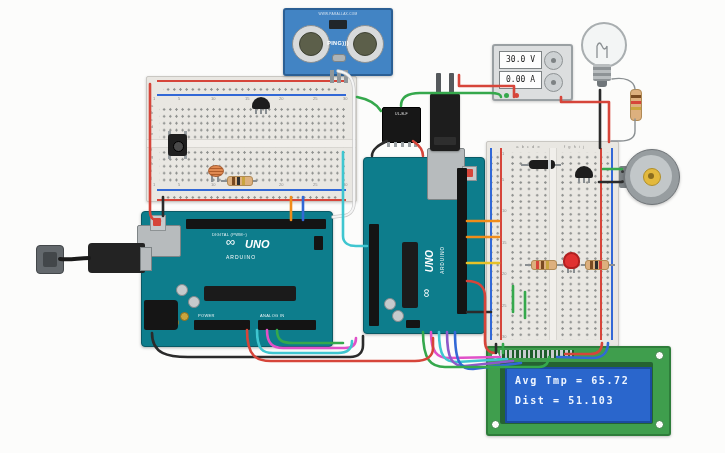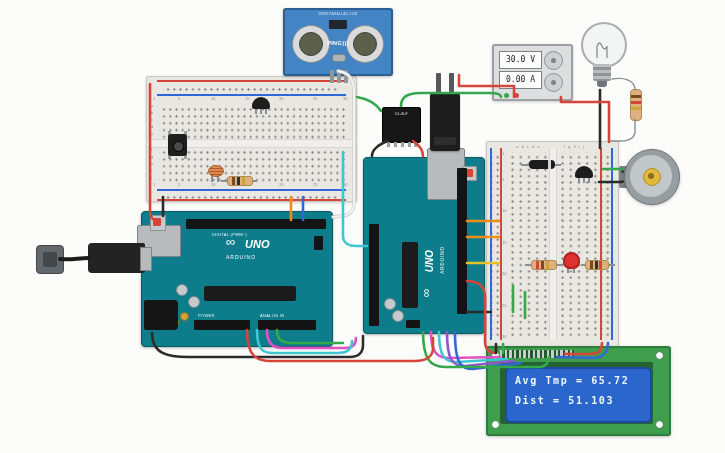--- a/index.html
+++ b/index.html
@@ -70,21 +70,21 @@
   .mmid{left:6px;top:6px;width:42px;height:42px;border-radius:50%;background:#c2c7c9;}
   .mhub{left:19px;top:19px;width:16px;height:16px;border-radius:50%;background:#e3b93d;border:1px solid #b08f2a;}
   .mdot{left:24px;top:24px;width:6px;height:6px;border-radius:50%;background:#8a6d1f;}
   .mtab{left:-5px;top:17px;width:10px;height:22px;background:#7b8184;border-radius:2px;}
 
   .lcd{left:486px;top:346px;width:181px;height:86px;background:#3f9e4d;border:2px solid #2e7d3a;border-radius:3px;box-shadow:0 1px 3px rgba(0,0,0,.25);}
   .lcdhole{width:7px;height:7px;border-radius:50%;background:#fcfcfb;border:1px solid #2e7d3a;}
   .lcdpins{left:12px;top:2px;width:74px;height:8px;
            background:repeating-linear-gradient(90deg,#c9cdd0 0 2.4px,#1d5c2b 2.4px 4.65px);}
   .lcdbezel{left:12px;top:14px;width:153px;height:62px;background:#256332;border-radius:2px;}
-  .lcdscreen{left:17px;top:19px;width:143px;height:52px;background:#2a66cc;border:2px solid #1b4aa0;border-radius:6px;}
+  .lcdscreen{left:17px;top:19px;width:143px;height:52px;background:#2a66cc;border:2px solid #1b4aa0;border-radius:1px;}
   .lcdline{left:8px;font-family:"DejaVu Sans Mono",monospace;font-weight:bold;font-size:10px;
            color:#eef5ff;letter-spacing:1.6px;white-space:pre;}
 
   .usbfar{left:36px;top:245px;width:26px;height:27px;background:#63686c;border:1px solid #43474a;border-radius:4px;}
   .usbplug{left:88px;top:243px;width:57px;height:30px;background:#232323;border-radius:4px 2px 2px 4px;}
 
   
   .sensor{left:283px;top:8px;width:106px;height:64px;background:#4284c4;border:2px solid #2b5f94;border-radius:3px;box-shadow:0 1px 3px rgba(0,0,0,.25);}
   .sbrand{left:0;right:0;top:2px;text-align:center;font-size:3.2px;letter-spacing:.3px;color:#d7e4f2;}
   .schip{left:44px;top:10px;width:18px;height:9px;background:#20262b;border-radius:1px;}

